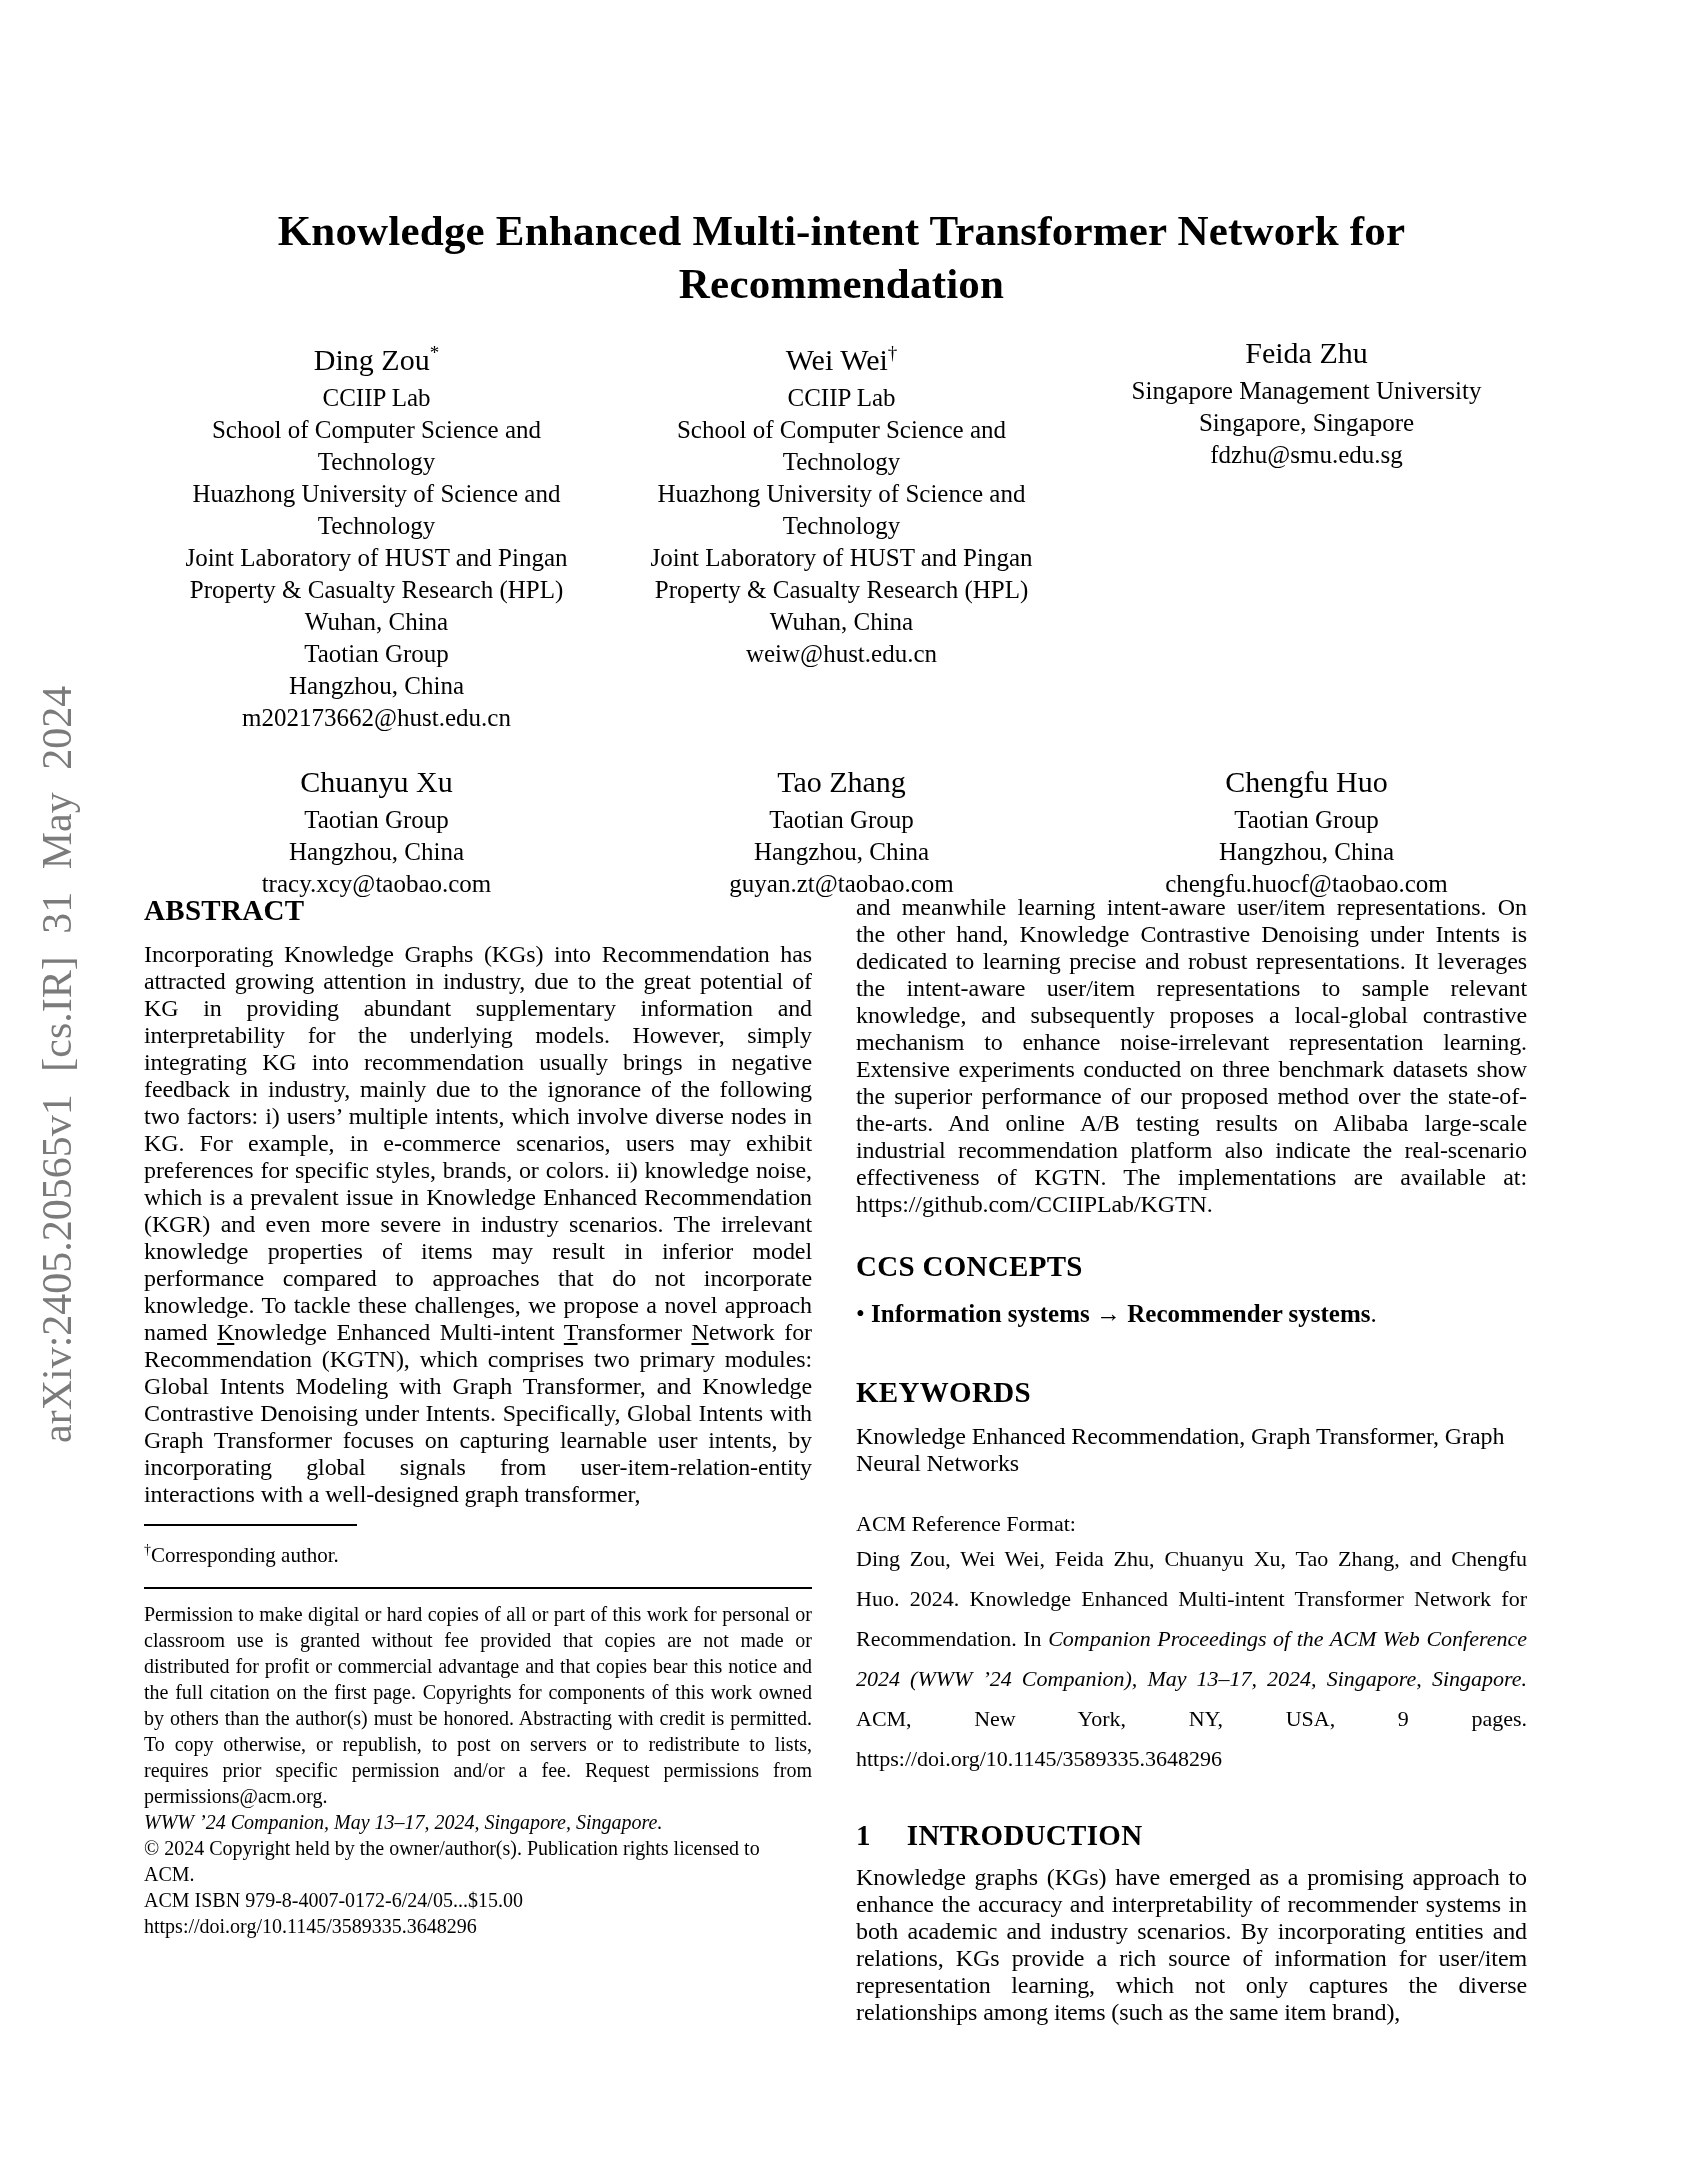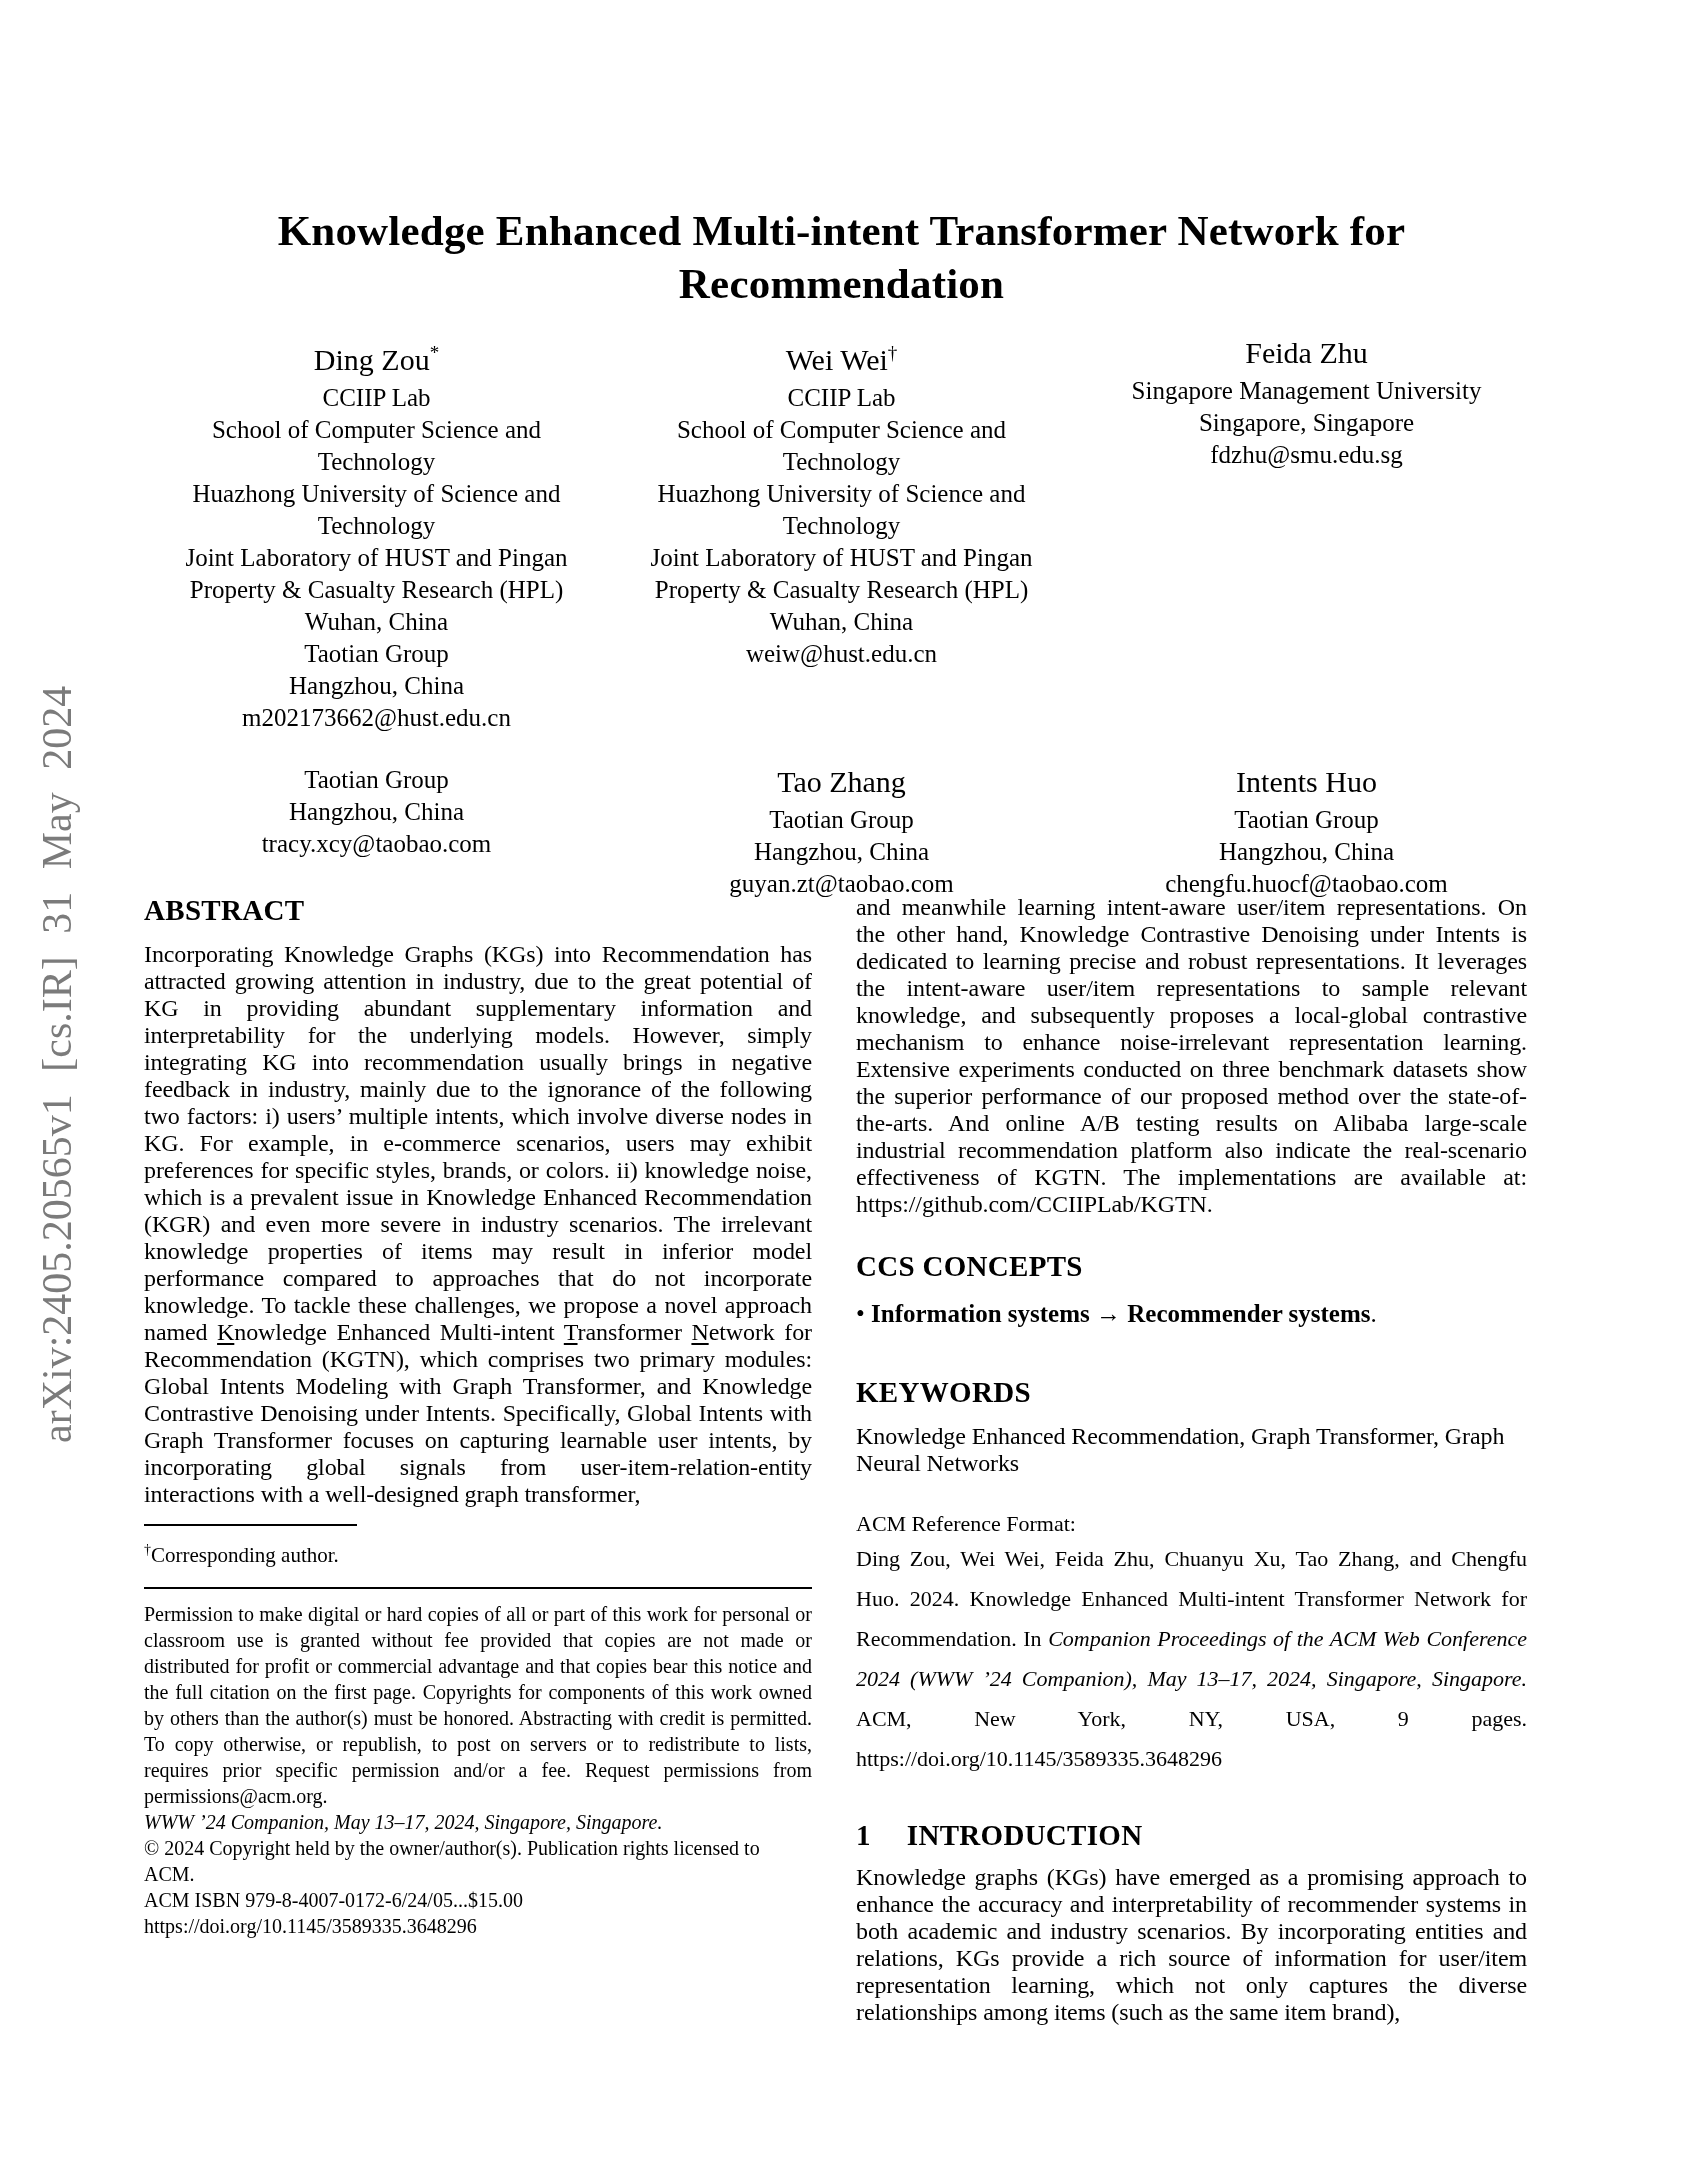--- a/index.html
+++ b/index.html
@@ -84,32 +84,33 @@
     <div class="author-block">
       <div class="author-name"><span>Feida Zhu</span></div>
       <div class="author-line">Singapore Management University</div>
       <div class="author-line">Singapore, Singapore</div>
       <div class="author-line">fdzhu@smu.edu.sg</div>
     </div>
   </div>
 
   <div class="authors-row row2">
     <div class="author-block">
+      <div class="author-name">Chuanyu Xu</div>
       <div class="author-line">Taotian Group</div>
       <div class="author-line">Hangzhou, China</div>
       <div class="author-line">tracy.xcy@taobao.com</div>
     </div>
     <div class="author-block">
       <div class="author-name">Tao Zhang</div>
       <div class="author-line">Taotian Group</div>
       <div class="author-line">Hangzhou, China</div>
       <div class="author-line">guyan.zt@taobao.com</div>
     </div>
     <div class="author-block">
-      <div class="author-name">Intents Huo</div>
+      <div class="author-name">Chengfu Huo</div>
       <div class="author-line">Taotian Group</div>
       <div class="author-line">Hangzhou, China</div>
       <div class="author-line">chengfu.huocf@taobao.com</div>
     </div>
   </div>
 
   <div class="col col-left">
     <h2 class="section-heading">ABSTRACT</h2>
     <p class="body-text" style="margin:0;"><span>Incorporating Knowledge Graphs (KGs) into Recommendation has attracted growing attention in industry, due to the great potential of KG in providing abundant supplementary information and interpretability for the underlying models. However, simply integrating KG into recommendation usually brings in negative feedback in industry, mainly due to the ignorance of the following two factors: i) users’ multiple intents, which involve diverse nodes in KG. For example, in e-commerce scenarios, users may exhibit preferences for specific styles, brands, or colors. ii) knowledge noise, which is a prevalent issue in Knowledge Enhanced Recommendation (KGR) and even more severe in industry scenarios. The irrelevant knowledge properties of items may result in inferior model performance compared to approaches that do not incorporate knowledge. To tackle these challenges, we propose a novel approach named </span><span class="u">K</span><span>nowledge Enhanced Multi-intent </span><span class="u">T</span><span>ransformer </span><span class="u">N</span><span>etwork for Recommendation (KGTN), which comprises two primary modules: Global Intents Modeling with Graph Transformer, and Knowledge Contrastive Denoising under Intents. Specifically, Global Intents with Graph Transformer focuses on capturing learnable user intents, by incorporating global signals from user-item-relation-entity interactions with a well-designed graph transformer,</span></p>
 

